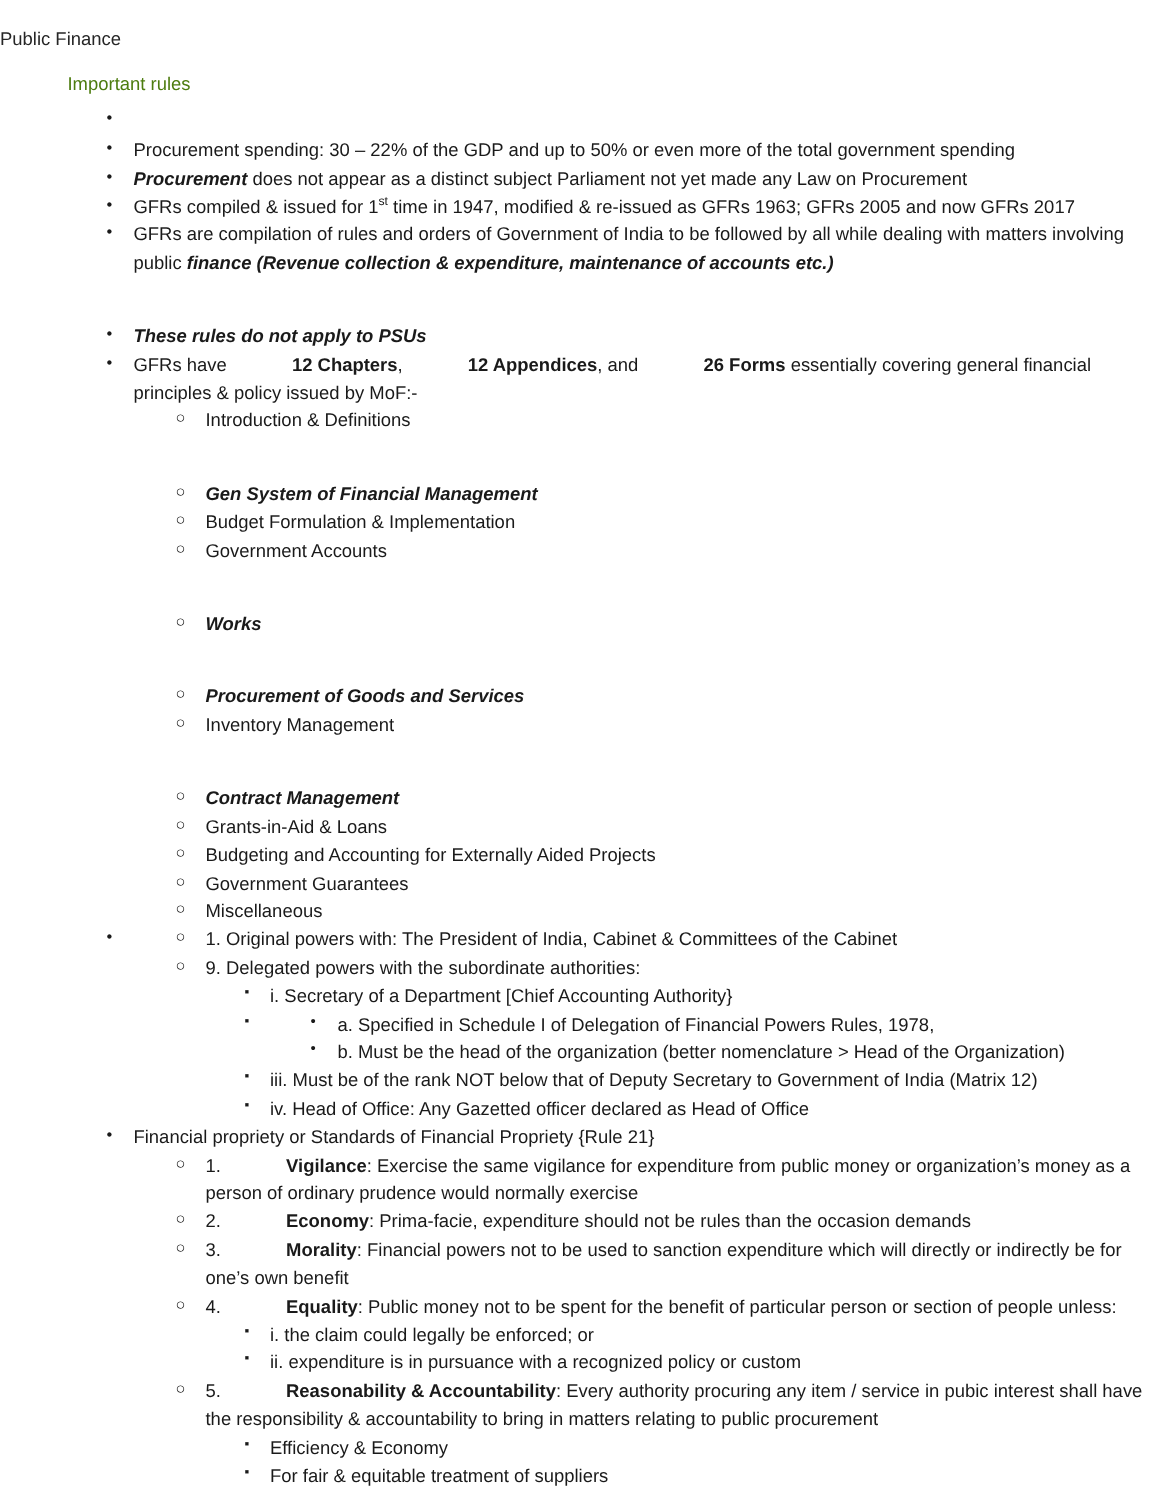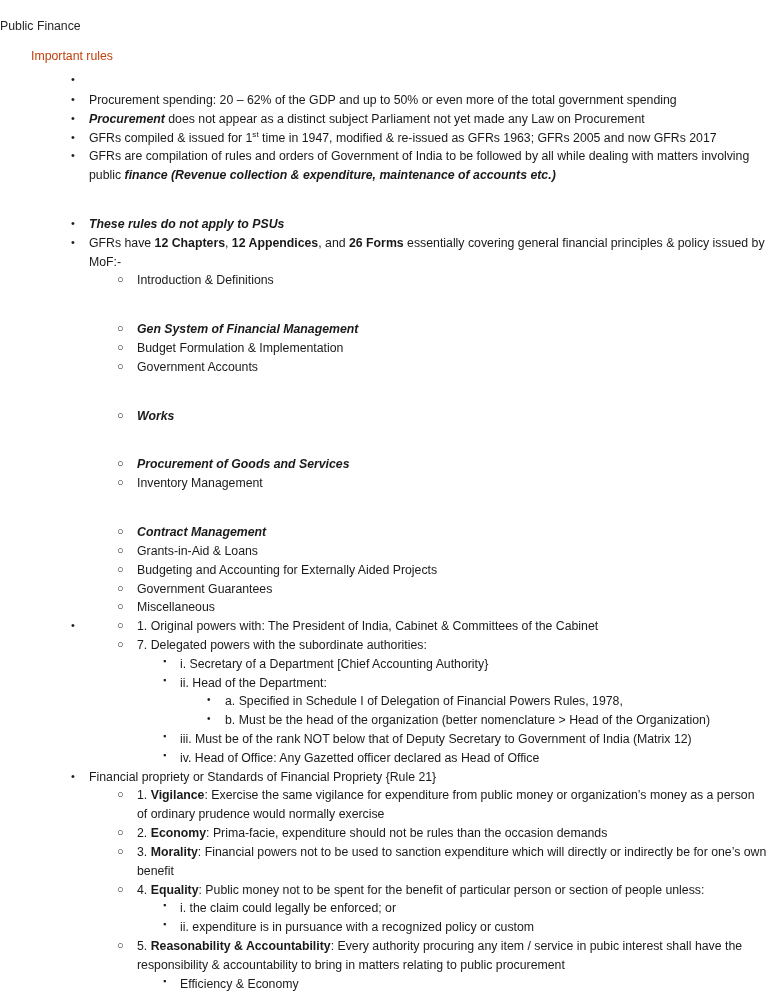--- a/index.html
+++ b/index.html
@@ -25,24 +25,24 @@
     box-sizing: border-box;
   }
 
   .doc-title {
     margin-top: 20px;
     font-size: 12.3px;
     color: #262626;
   }
 
   .heading {
-    margin-left: 31px;
+    margin-left: 45px;
     margin-top: 18px;
     font-size: 12.3px;
-    color: #c2410c;
+    color: #4d7c0f;
   }
 
   
   ul.lst {
     list-style: none;
     margin: 0;
     padding: 0;
   }
   li.item {
     position: relative;
@@ -77,21 +77,21 @@
 
   
   .lvl4 > li.item { padding-left: 18px; margin-left: 207px; }
   .lvl4 > li.item > .mk { font-size: 10px; }
 
   
   li.item > ul.lst { margin-left: -89px; }
   .lvl2 > li.item > ul.lst { margin-left: -137px; }
   .lvl3 > li.item > ul.lst { margin-left: -180px; }
 
-  .b  { font-weight: bold; }
+  .b  { font-weight: bold; margin-left: 40px; }
   .bi { font-weight: bold; font-style: italic; margin-top: 30px; }
   sup { font-size: 0.66em; vertical-align: super; line-height: 0; }
   .spacer-8 { height: 8px; }
   .blank-bullet .tx { min-height: 1em; }
 </style>
 </head>
 <body>
 
 <div class="page">
 
@@ -108,21 +108,21 @@
     </li>
   </ul>
 
 
   <div class="spacer-8"></div>
 
   <ul class="lst lvl1">
 
     <li class="item">
       <span class="mk">•</span>
-      <span class="tx">Procurement spending: 20 – 62% of the GDP and up to 50% or even more of the total government spending</span>
+      <span class="tx">Procurement spending: 30 – 22% of the GDP and up to 50% or even more of the total government spending</span>
     </li>
 
     <li class="item">
       <span class="mk">•</span>
       <span class="tx"><span class="bi">Procurement</span><span> does not appear as a distinct subject Parliament not yet made any Law on Procurement</span></span>
     </li>
 
     <li class="item">
       <span class="mk">•</span>
       <span class="tx"><span>GFRs compiled &amp; issued for 1</span><sup>st</sup><span> time in 1947, modified &amp; re-issued as GFRs 1963; GFRs 2005 and now GFRs 2017</span></span>
@@ -197,30 +197,29 @@
     <li class="item">
       <span class="mk">•</span>
 
       <ul class="lst lvl2">
         <li class="item">
           <span class="mk">○</span>
           <span class="tx">1. Original powers with: The President of India, Cabinet &amp; Committees of the Cabinet</span>
         </li>
         <li class="item">
           <span class="mk">○</span>
-          <span class="tx">7. Delegated powers with the subordinate authorities:</span>
+          <span class="tx">9. Delegated powers with the subordinate authorities:</span>
 
           <ul class="lst lvl3">
             <li class="item">
               <span class="mk">▪</span>
               <span class="tx">i. Secretary of a Department [Chief Accounting Authority}</span>
             </li>
             <li class="item">
               <span class="mk">▪</span>
-              <span class="tx">ii. Head of the Department:</span>
 
               <ul class="lst lvl4">
                 <li class="item">
                   <span class="mk">•</span>
                   <span class="tx">a. Specified in Schedule I of Delegation of Financial Powers Rules, 1978,</span>
                 </li>
                 <li class="item">
                   <span class="mk">•</span>
                   <span class="tx">b. Must be the head of the organization (better nomenclature &gt; Head of the Organization)</span>
                 </li>

